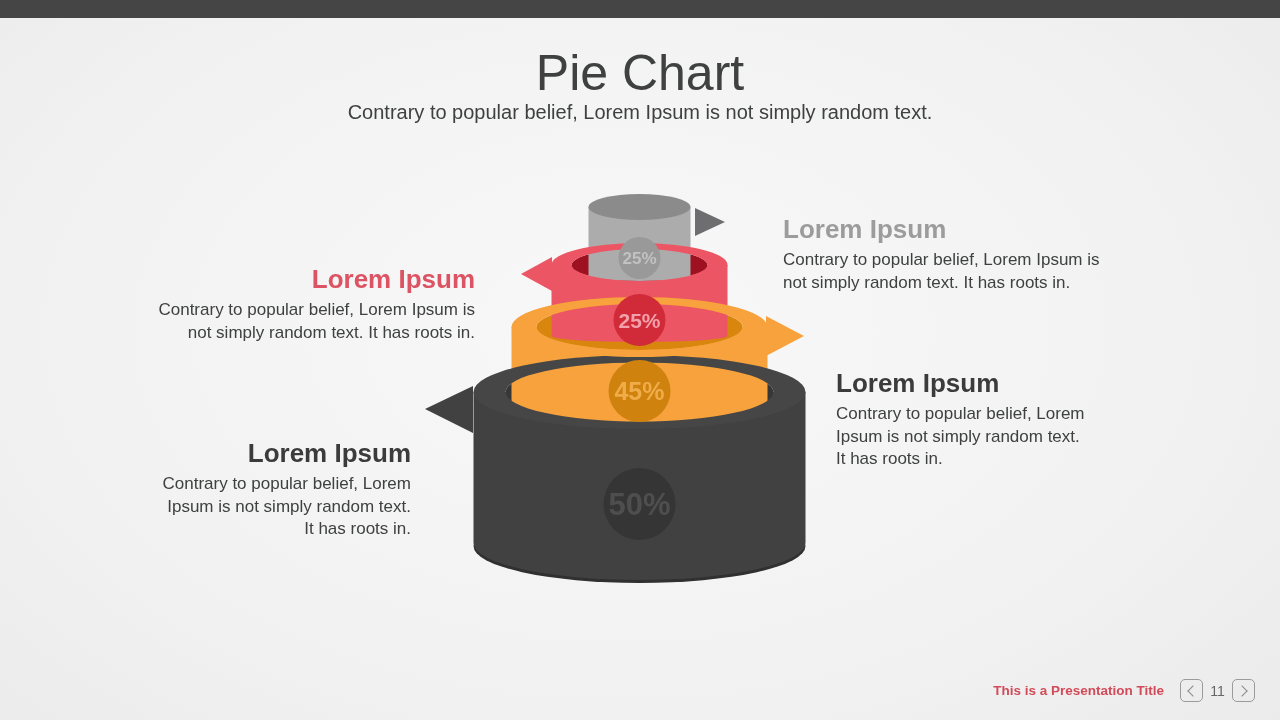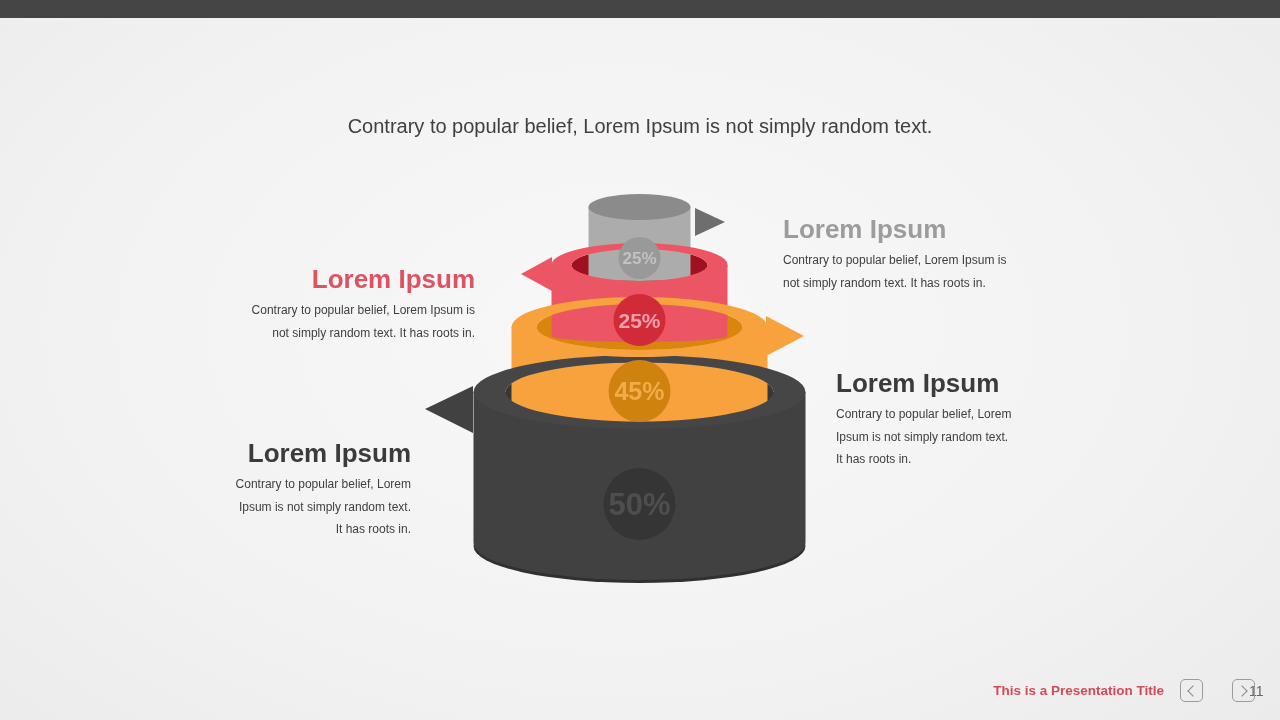--- a/index.html
+++ b/index.html
@@ -27,21 +27,21 @@
     margin: 0;
     text-align: center;
     font-size: 50px;
     font-weight: 400;
     color: #3f4040;
     letter-spacing: 0px;
   }
 
   .slide-subtitle {
     position: absolute;
-    left: 0; top: 115px;
+    left: 0; top: 101px;
     width: 100%;
     margin: 0;
     text-align: center;
     font-size: 20px;
     font-weight: 400;
     color: #3f4040;
   }
 
   .cake-svg { position: absolute; left: 0; top: 0; }
 
@@ -52,21 +52,21 @@
   }
 
   .callout { position: absolute; }
   .callout h2 {
     margin: 0 0 5px 0;
     font-size: 26px;
     font-weight: 700;
     line-height: 30px;
   }
   .callout .body-line {
-    font-size: 12px;
+    font-size: 17px;
     line-height: 22.5px;
     color: #3f4040;
     white-space: nowrap;
   }
   .align-right { text-align: right; }
   .align-left  { text-align: left; }
 
   .co-gray h2   { color: #9c9c9c; }
   .co-red h2    { color: #dc5363; }
   .co-dark h2   { color: #3b3b3b; }
@@ -104,33 +104,35 @@
   .chevron {
     width: 7px; height: 7px;
     border-left: 1.8px solid #8a8a8a;
     border-bottom: 1.8px solid #8a8a8a;
   }
   .chevron-left  { transform: rotate(45deg); margin-left: 3px; }
   .chevron-right { transform: rotate(225deg); margin-right: 3px; }
 
   .page-number {
     position: absolute;
-    left: 1249px; top: 683px;
+    left: 1203px; top: 683px;
     width: 29px;
+    text-align: center;
     font-size: 14px;
     color: #666666;
   }
 </style>
 </head>
 <body>
 
 <div class="slide">
 
   <div class="topbar"></div>
 
+  <h1 class="slide-title">Pie Chart</h1>
   <p class="slide-subtitle">Contrary to popular belief, Lorem Ipsum is not simply random text.</p>
 
   <svg class="cake-svg" width="1280" height="720" viewBox="0 0 1280 720">
 
     <g>
       <ellipse cx="639.5" cy="546" rx="166" ry="37" fill="#303030"></ellipse>
       <path d="M 473.5 392 L 473.5 543 A 166 37 0 0 0 805.5 543 L 805.5 392 Z" fill="#414141"></path>
       <circle cx="639.5" cy="504" r="36" fill="#353535"></circle>
       <text class="pct" x="639.5" y="515" font-size="31" fill="#4e4e4e">50%</text>
       <ellipse cx="639.5" cy="392" rx="134" ry="29.5" fill="#373737"></ellipse>

